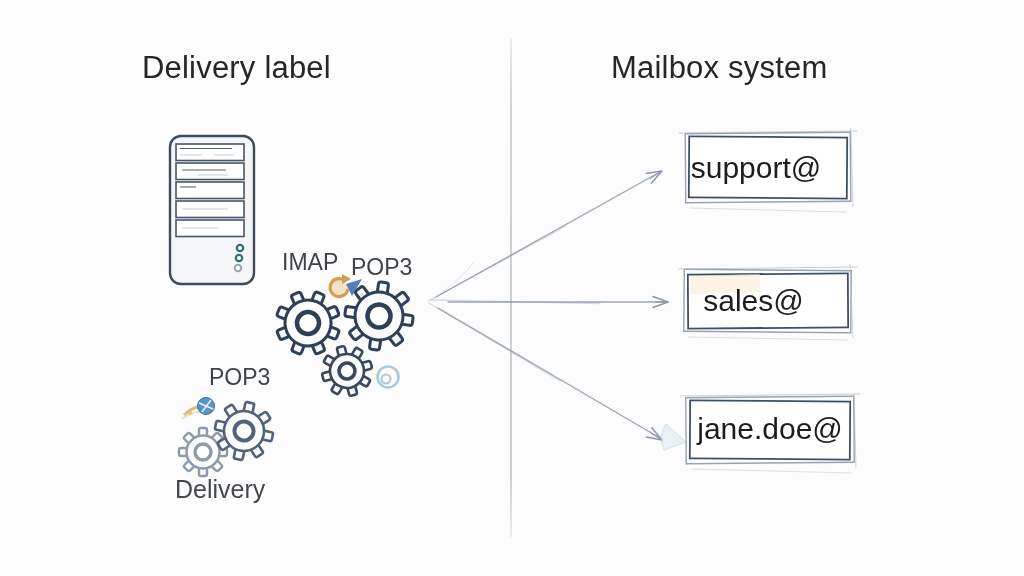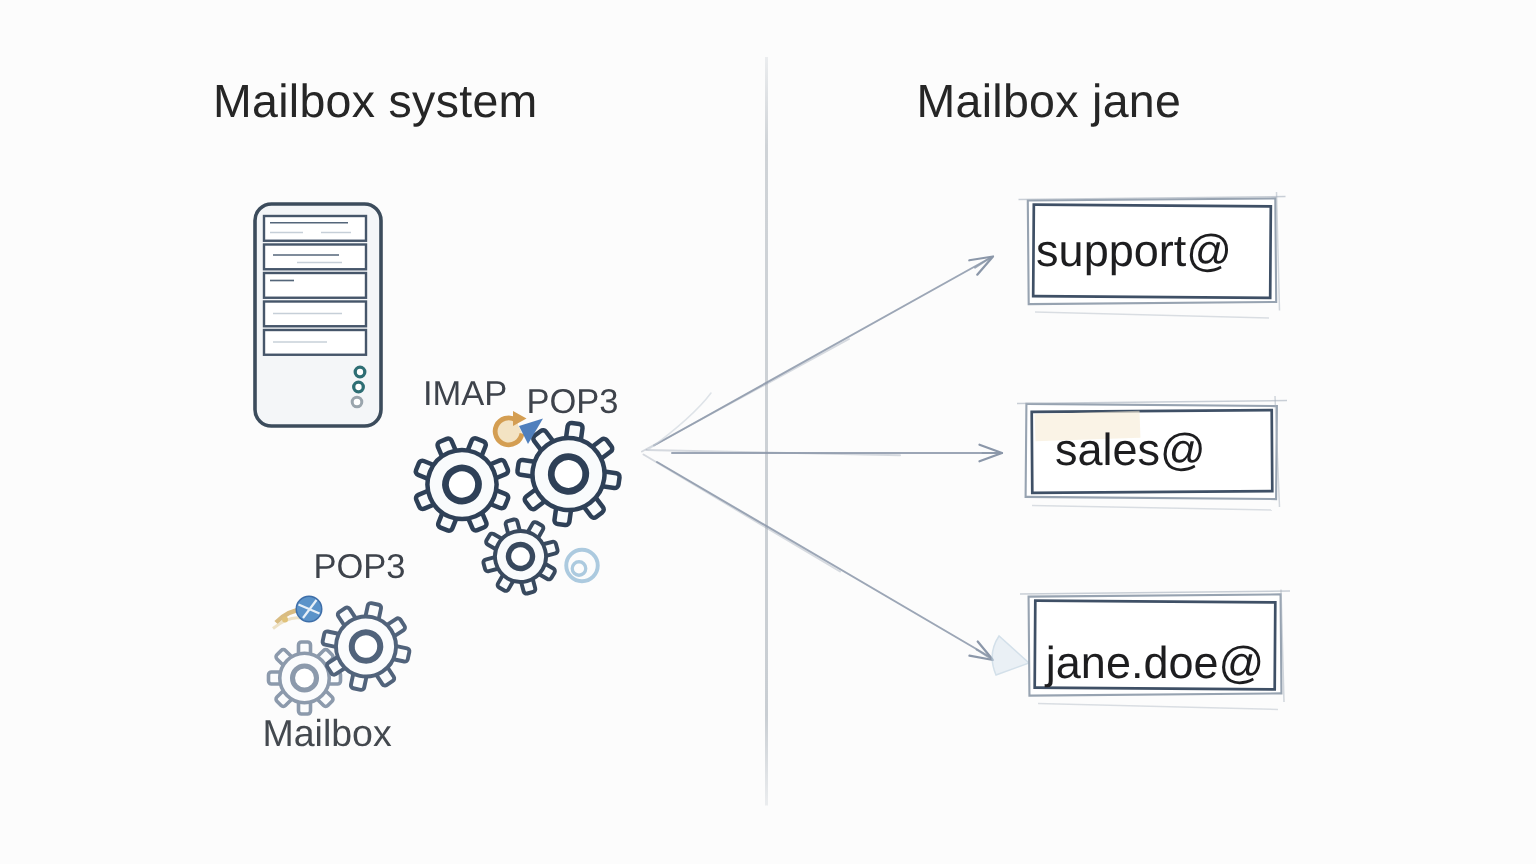--- a/index.html
+++ b/index.html
@@ -23,22 +23,22 @@
     position:absolute;left:510px;top:38px;width:2px;height:499px;
     background:linear-gradient(#ebedef, #cfd3d7 12%, #c9ced3 88%, #ebedef);
   }
   svg.scene{position:absolute;left:0;top:0;}
 </style>
 </head>
 <body>
 
 <div class="canvas">
 
-  <div class="title" style="left:142px;top:50px;">Mailbox system</div>
-  <div class="title" style="left:611px;top:50px;">Mailbox jane</div>
+  <div class="title" style="left:142px;top:50px;">Delivery label</div>
+  <div class="title" style="left:611px;top:50px;">Mailbox system</div>
 
   <div class="divider"></div>
 
   <svg class="scene" width="1024" height="576" viewBox="0 0 1024 576">
 
     <g transform="translate(168,134)">
       <rect x="4.5" y="5" width="81" height="145" rx="10" fill="none" stroke="#8fa0b0" stroke-width="1" opacity="0.55"></rect>
       <rect x="2" y="2" width="84" height="148" rx="11" fill="#f4f6f8" stroke="#3c4c5c" stroke-width="2.4"></rect>
       <g fill="#ffffff" stroke="#46566a" stroke-width="1.6">
         <rect x="8" y="10" width="68" height="16.5"></rect>
@@ -210,19 +210,19 @@
       <rect x="690" y="401" width="160" height="58" fill="none" stroke="#3f5066" stroke-width="1.8" transform="rotate(0.4 770 430)"></rect>
       <line x1="680" y1="396" x2="860" y2="394" stroke="#a7b1bd" stroke-width="1" opacity="0.6"></line>
       <line x1="692" y1="469" x2="852" y2="473" stroke="#c3cad2" stroke-width="1" opacity="0.6"></line>
       <line x1="854" y1="393" x2="856" y2="468" stroke="#a7b1bd" stroke-width="1" opacity="0.5"></line>
     </g>
   </svg>
 
   <div class="proto-label" style="left:282px;top:249px;text-align:center;">IMAP</div>
   <div class="proto-label" style="left:351px;top:254px;">POP3</div>
   <div class="proto-label" style="left:209px;top:364px;">POP3</div>
-  <div class="proto-label exchange-label" style="left:175px;top:475px;">Mailbox</div>
+  <div class="proto-label exchange-label" style="left:175px;top:475px;">Delivery</div>
 
   <div class="mail-label" style="left:687px;top:137px;width:138px;height:62px;">support@</div>
   <div class="mail-label" style="left:688px;top:272px;width:131px;height:57px;">sales@</div>
-  <div class="mail-label" style="left:690px;top:399px;width:160px;height:60px;margin-top:14px;">jane.doe@</div>
+  <div class="mail-label" style="left:690px;top:399px;width:160px;height:60px;">jane.doe@</div>
 
 </div>
 
 </body></html>

